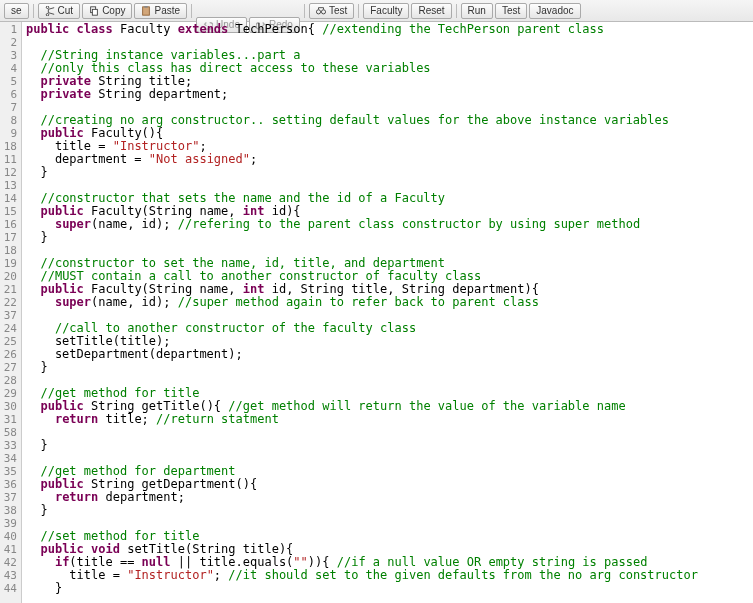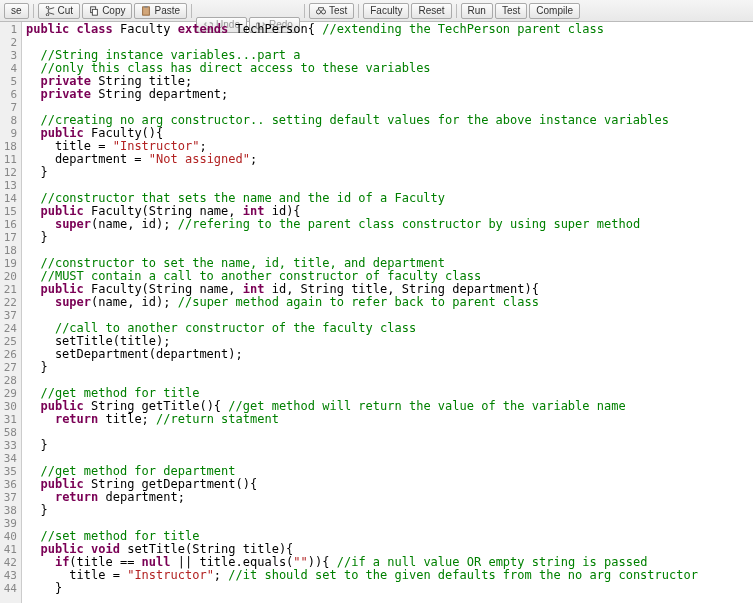--- a/index.html
+++ b/index.html
@@ -118,21 +118,21 @@
           <path d="M3 4V2h6v2" stroke="#333" fill="none"></path>
         </svg></span>
     <span>Test</span>
   </button>
   <span class="toolbar-sep"></span>
   <button class="toolbar-btn">Faculty</button>
   <button class="toolbar-btn">Reset</button>
   <span class="toolbar-sep"></span>
   <button class="toolbar-btn">Run</button>
   <button class="toolbar-btn">Test</button>
-  <button class="toolbar-btn">Compile</button>
+  <button class="toolbar-btn">Javadoc</button>
 </div>
 
 <div class="editor">
   <div class="gutter" id="gutter">
       <div class="line">1</div>
       <div class="line">2</div>
       <div class="line">3</div>
       <div class="line">4</div>
       <div class="line">5</div>
       <div class="line">6</div>

